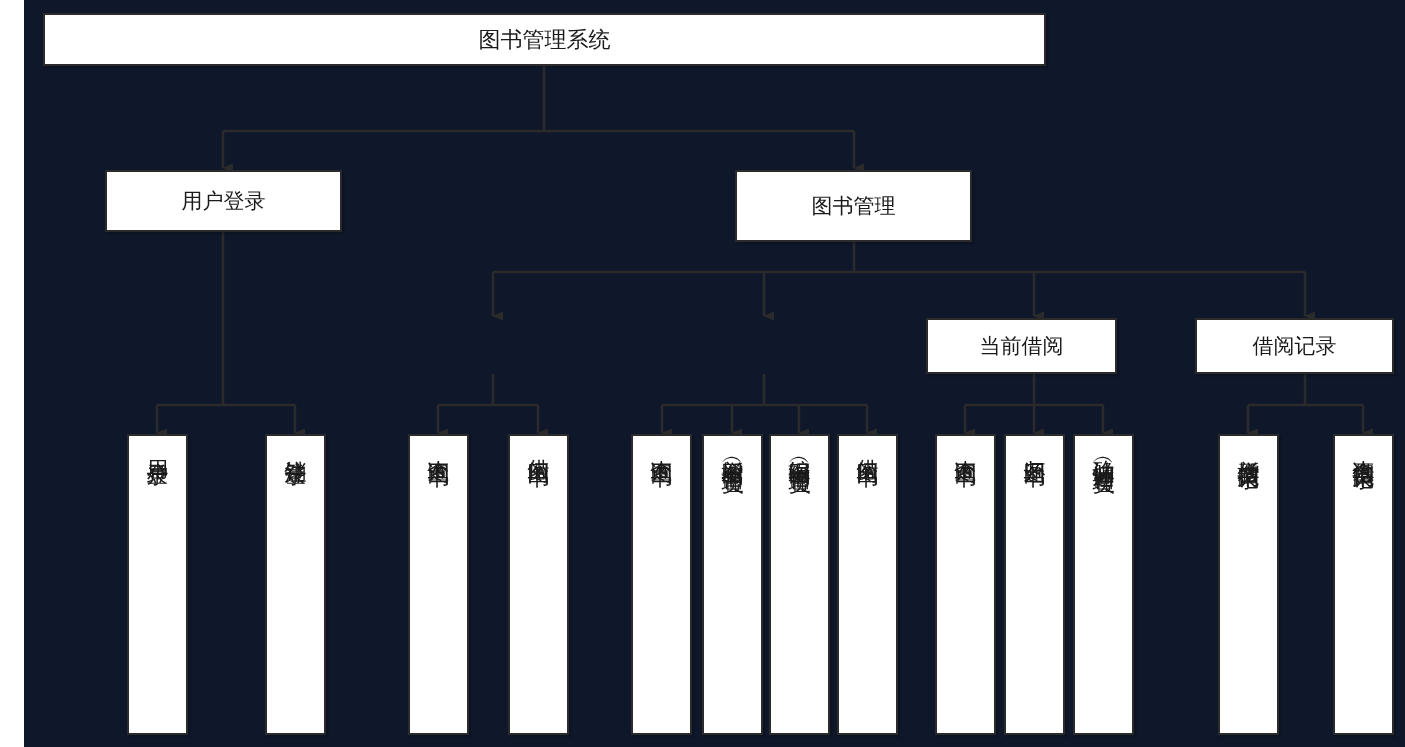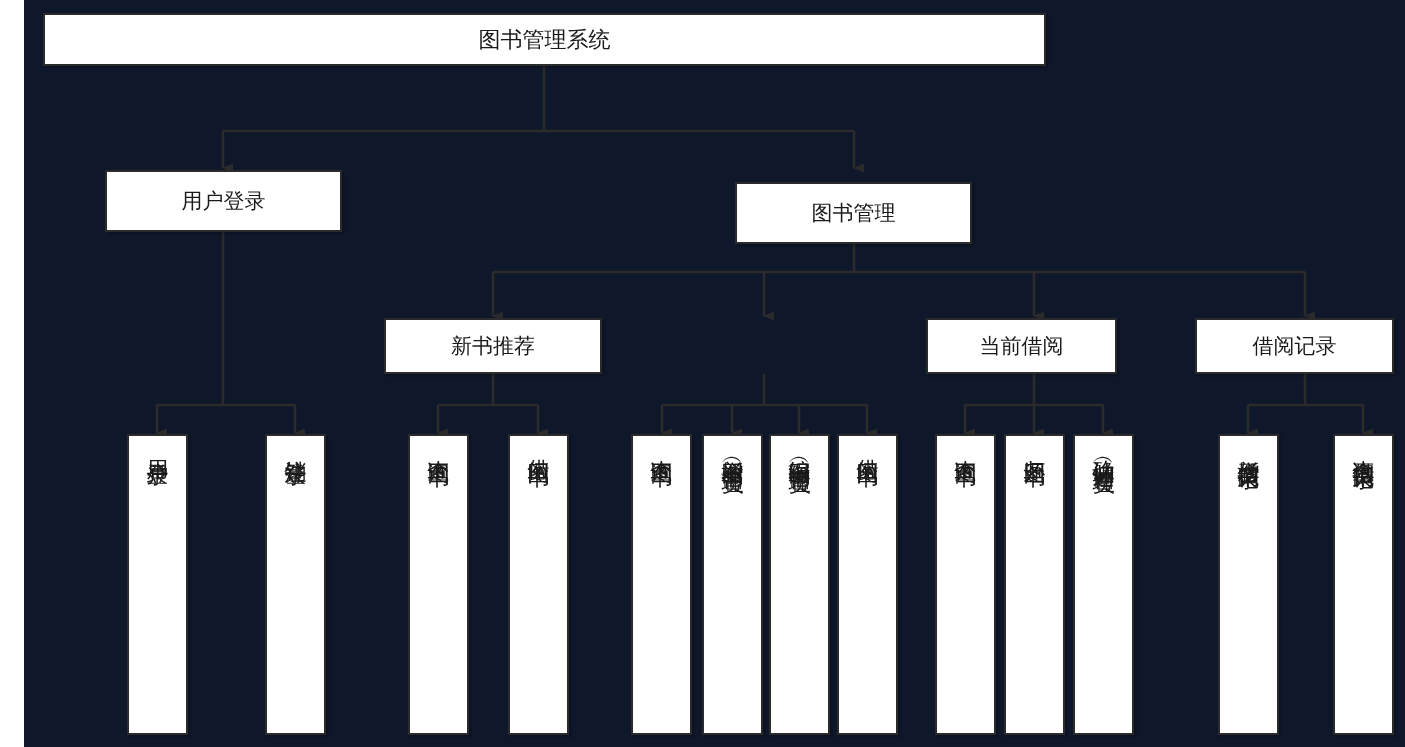--- a/index.html
+++ b/index.html
@@ -126,27 +126,24 @@
   </svg>
 
   <div class="node root horizontal" style="left:19px; top:13px; width:1003px; height:53px;">
     <span class="label">图书管理系统</span>
   </div>
 
   <div class="node horizontal" style="left:81px; top:170px; width:237px; height:62px;">
     <span class="label">用户登录</span>
   </div>
 
-  <div class="node horizontal" style="left:711px; top:182px; width:237px; height:62px;">
+  <div class="node horizontal" style="left:711px; top:170px; width:237px; height:72px;">
     <span class="label">图书管理</span>
   </div>
 
-  <div class="node horizontal" style="left:360px; top:318px; width:218px; height:56px;">
-    <span class="label">新书推荐</span>
-  </div>
 
 
   <div class="node horizontal" style="left:902px; top:318px; width:191px; height:56px;">
     <span class="label">当前借阅</span>
   </div>
 
   <div class="node horizontal" style="left:1171px; top:318px; width:199px; height:56px;">
     <span class="label">借阅记录</span>
   </div>
 

